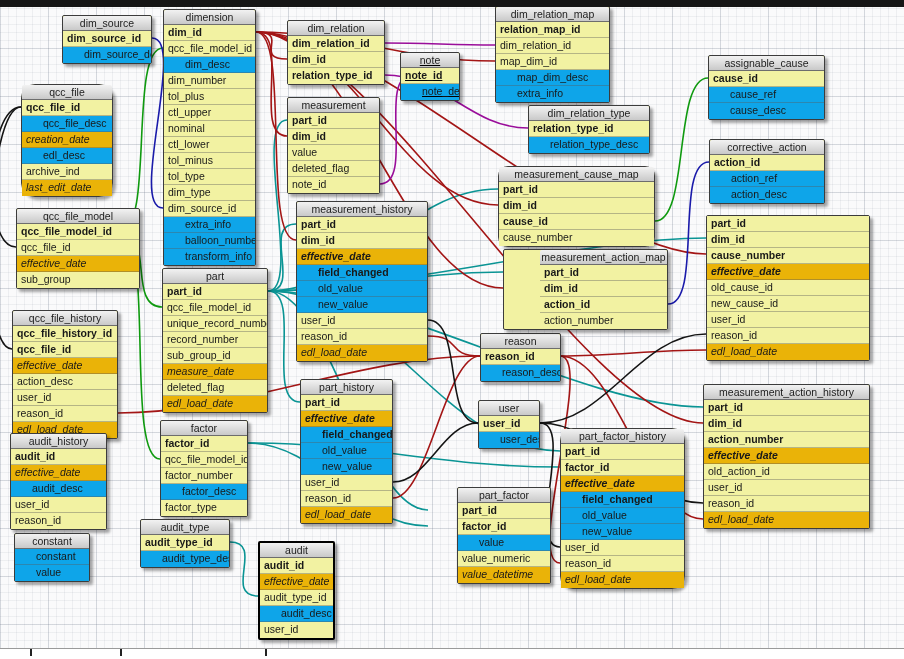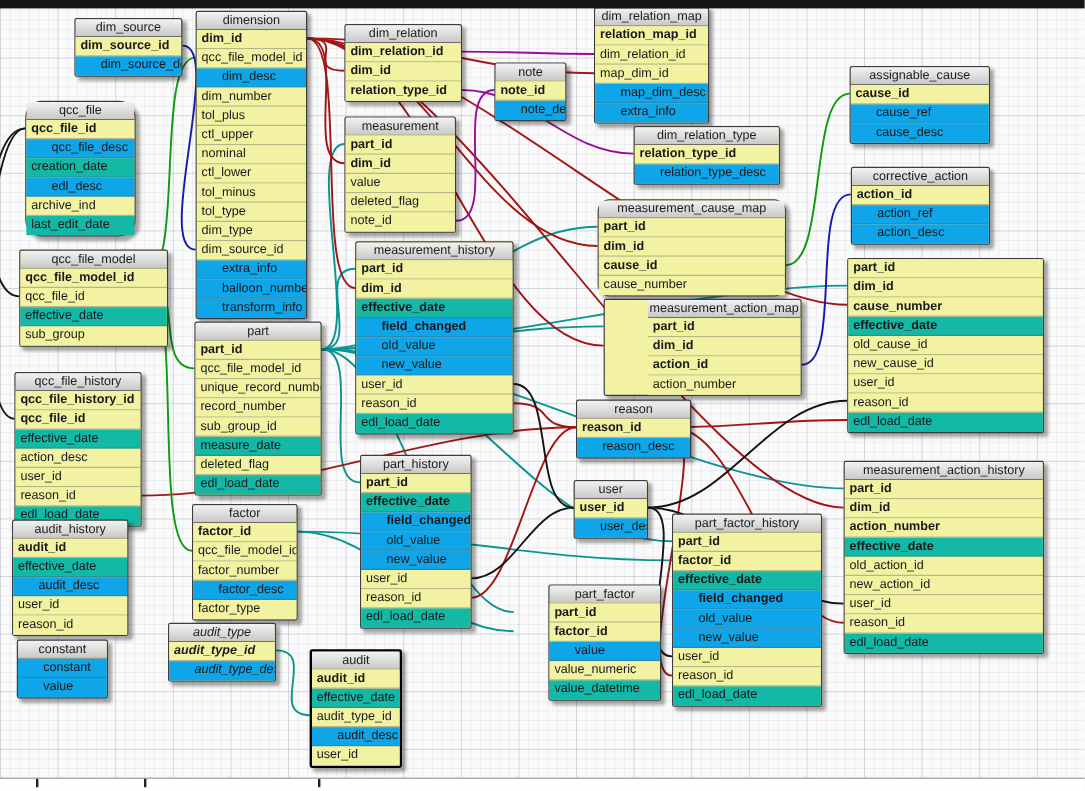--- a/index.html
+++ b/index.html
@@ -32,21 +32,21 @@
     font-size:10.5px; color:#1c1c1c; white-space:nowrap; overflow:hidden;
   }
   .row {
     height:16px; line-height:15px; padding-left:4px; font-size:10.5px; color:#191919;
     border-bottom:1px solid rgba(90,90,90,0.40); white-space:nowrap; overflow:hidden;
   }
   .row:last-child { border-bottom:none; }
   .row.pk { font-weight:bold; }
   .c-y { background:#f2f2a2; }
   .c-p { background:#0ea5e9;padding-left:21px; }
-  .c-g { background:#14b8a6; }
+  .c-g { background:#eab308;font-style:italic; }
 </style>
 </head>
 <body>
 
 <div class="canvas">
   <div class="topbar"></div>
   <svg id="edges" width="904" height="659">
       <path d="M 268 291 C 303 291, 252 120, 287 120" fill="none" stroke="#0a9494" stroke-width="1.6"></path>
       <path d="M 268 291 C 303 291, 261 224, 296 224" fill="none" stroke="#0a9494" stroke-width="1.6"></path>
       <path d="M 268 291 C 303 291, 265 402, 300 402" fill="none" stroke="#0a9494" stroke-width="1.6"></path>
@@ -165,21 +165,21 @@
         <div class="row c-g">edl_load_date</div>
       </div>
       <div class="tbl" style="left: 160px; top: 420px; width: 88px;">
         <div class="hdr">factor</div>
         <div class="row c-y pk">factor_id</div>
         <div class="row c-y">qcc_file_model_id</div>
         <div class="row c-y">factor_number</div>
         <div class="row c-p">factor_desc</div>
         <div class="row c-y">factor_type</div>
       </div>
-      <div class="tbl" style="left: 140px; top: 519px; width: 90px; font-style: italic;">
+      <div class="tbl" style="left: 140px; top: 519px; width: 90px;">
         <div class="hdr">audit_type</div>
         <div class="row c-y pk">audit_type_id</div>
         <div class="row c-p">audit_type_desc</div>
       </div>
       <div class="tbl emph" style="left: 258px; top: 541px; width: 77px;">
         <div class="hdr">audit</div>
         <div class="row c-y pk">audit_id</div>
         <div class="row c-g">effective_date</div>
         <div class="row c-y">audit_type_id</div>
         <div class="row c-p">audit_desc</div>
@@ -215,44 +215,44 @@
         <div class="hdr">part_history</div>
         <div class="row c-y pk">part_id</div>
         <div class="row c-g pk">effective_date</div>
         <div class="row c-p pk">field_changed</div>
         <div class="row c-p">old_value</div>
         <div class="row c-p">new_value</div>
         <div class="row c-y">user_id</div>
         <div class="row c-y">reason_id</div>
         <div class="row c-g">edl_load_date</div>
       </div>
-      <div class="tbl" style="left: 412px; top: 52px; width: 60px;">
+      <div class="tbl" style="left: 400px; top: 52px; width: 60px; text-decoration: underline;">
         <div class="hdr">note</div>
         <div class="row c-y pk">note_id</div>
         <div class="row c-p">note_desc</div>
       </div>
       <div class="tbl" style="left: 428px; top: 487px; width: 94px; margin-left: 29px;">
         <div class="hdr">part_factor</div>
         <div class="row c-y pk">part_id</div>
         <div class="row c-y pk">factor_id</div>
         <div class="row c-p">value</div>
         <div class="row c-y">value_numeric</div>
         <div class="row c-g">value_datetime</div>
       </div>
-      <div class="tbl" style="left: 480px; top: 333px; width: 96px;">
+      <div class="tbl" style="left: 480px; top: 333px; width: 81px;">
         <div class="hdr">reason</div>
         <div class="row c-y pk">reason_id</div>
         <div class="row c-p">reason_desc</div>
       </div>
       <div class="tbl" style="left: 478px; top: 400px; width: 62px;">
         <div class="hdr">user</div>
         <div class="row c-y pk">user_id</div>
         <div class="row c-p">user_desc</div>
       </div>
-      <div class="tbl" style="left: 495px; top: 6px; width: 96px;">
+      <div class="tbl" style="left: 495px; top: 6px; width: 115px;">
         <div class="hdr">dim_relation_map</div>
         <div class="row c-y pk">relation_map_id</div>
         <div class="row c-y">dim_relation_id</div>
         <div class="row c-y">map_dim_id</div>
         <div class="row c-p">map_dim_desc</div>
         <div class="row c-p">extra_info</div>
       </div>
       <div class="tbl" style="left: 528px; top: 105px; width: 122px;">
         <div class="hdr">dim_relation_type</div>
         <div class="row c-y pk">relation_type_id</div>
@@ -265,21 +265,21 @@
         <div class="row c-y pk">cause_id</div>
         <div class="row c-y">cause_number</div>
       </div>
       <div class="tbl" style="left: 503px; top: 249px; width: 165px; padding-left: 36px;">
         <div class="hdr">measurement_action_map</div>
         <div class="row c-y pk">part_id</div>
         <div class="row c-y pk">dim_id</div>
         <div class="row c-y pk">action_id</div>
         <div class="row c-y">action_number</div>
       </div>
-      <div class="tbl" style="left: 560px; top: 428px; width: 125px;">
+      <div class="tbl" style="left: 560px; top: 428px; width: 125px; border-radius: 13px;">
         <div class="hdr">part_factor_history</div>
         <div class="row c-y pk">part_id</div>
         <div class="row c-y pk">factor_id</div>
         <div class="row c-g pk">effective_date</div>
         <div class="row c-p pk">field_changed</div>
         <div class="row c-p">old_value</div>
         <div class="row c-p">new_value</div>
         <div class="row c-y">user_id</div>
         <div class="row c-y">reason_id</div>
         <div class="row c-g">edl_load_date</div>
@@ -307,21 +307,20 @@
         <div class="row c-y">reason_id</div>
         <div class="row c-g">edl_load_date</div>
       </div>
       <div class="tbl" style="left: 703px; top: 384px; width: 167px;">
         <div class="hdr">measurement_action_history</div>
         <div class="row c-y pk">part_id</div>
         <div class="row c-y pk">dim_id</div>
         <div class="row c-y pk">action_number</div>
         <div class="row c-g pk">effective_date</div>
         <div class="row c-y">old_action_id</div>
-        <div class="row c-y">new_action_id</div>
         <div class="row c-y">user_id</div>
         <div class="row c-y">reason_id</div>
         <div class="row c-g">edl_load_date</div>
       </div>
     </div>
   <div class="bottombar" id="bottombar">
       <div class="tick" style="left: 30px;"></div>
       <div class="tick" style="left: 120px;"></div>
       <div class="tick" style="left: 265px;"></div>
     </div>

